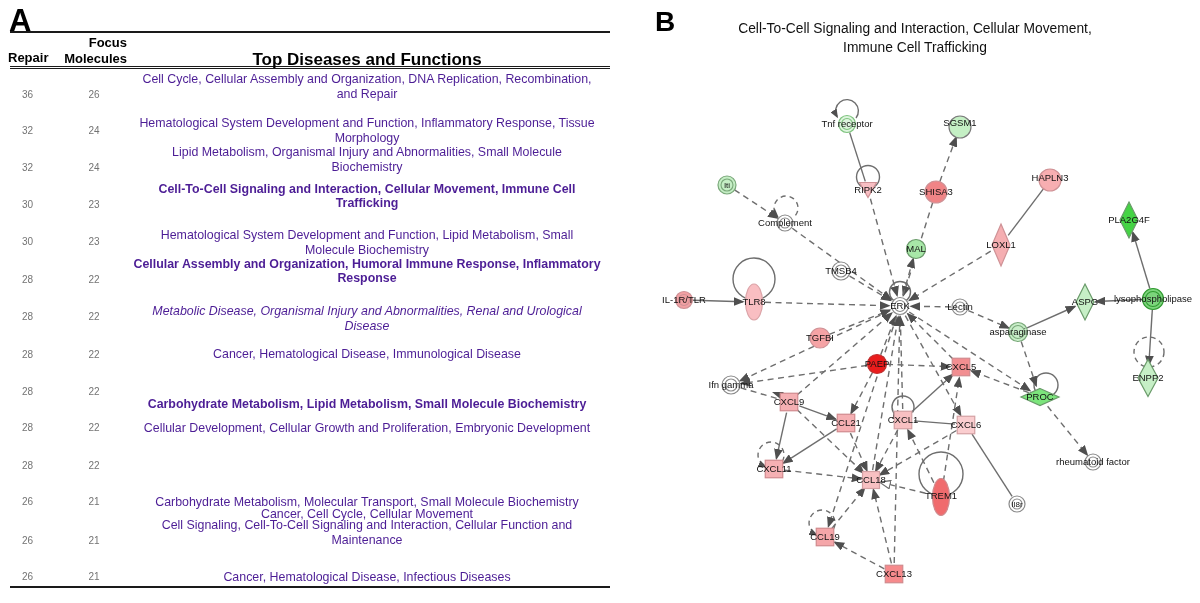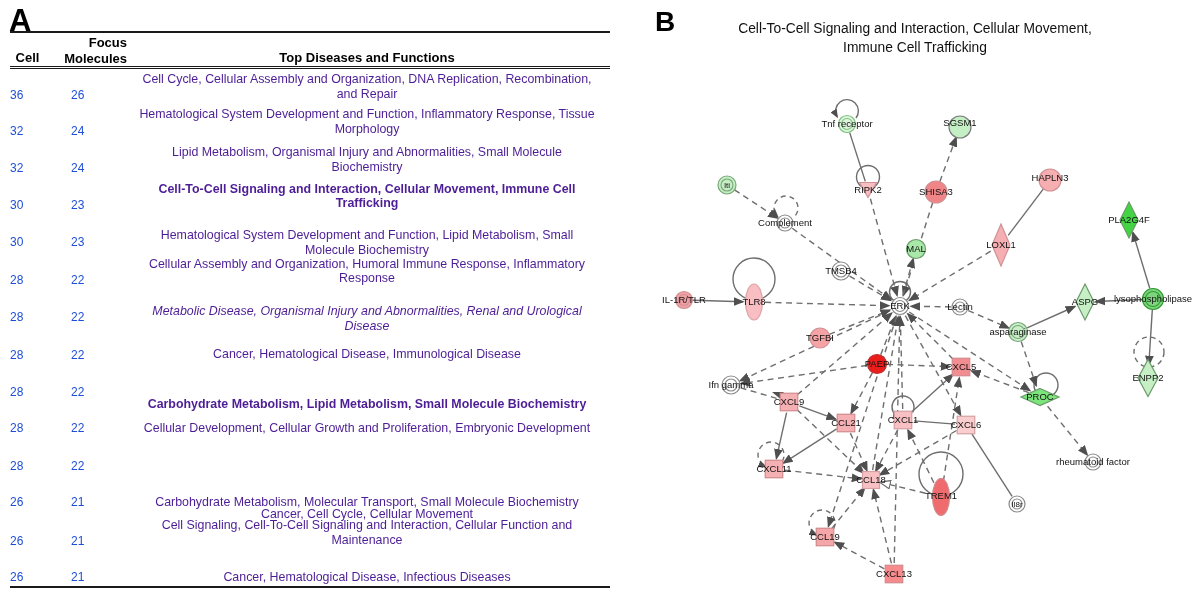--- a/index.html
+++ b/index.html
@@ -1,45 +1,45 @@
 <!DOCTYPE html>
 <html><head><meta charset="utf-8">
 <style>
 html,body{margin:0;padding:0;background:#ffffff;}
 body{width:1200px;height:603px;position:relative;font-family:"Liberation Sans",sans-serif;overflow:hidden;}
-.num{position:absolute;font-size:12px;color:#1d4ed8;line-height:14.8px;}
+.num{position:absolute;font-size:10px;color:#737373;text-align:center;line-height:14.8px;}
 .fn{position:absolute;left:127px;width:480px;font-size:12.4px;color:#4c1d95;text-align:center;line-height:14.8px;}
 .hline{position:absolute;background:#1a1a1a;}
 </style></head>
 <body>
 <div style="position:absolute;left:9px;top:3px;font-size:31px;font-weight:bold;color:#000">A</div>
 <div style="position:absolute;left:655px;top:6px;font-size:28px;font-weight:bold;color:#000">B</div>
 <div class="hline" style="left:10px;top:31px;width:600px;height:1.5px"></div>
 <div class="hline" style="left:10px;top:65.5px;width:600px;height:1px"></div>
 <div class="hline" style="left:10px;top:68px;width:600px;height:1px"></div>
 <div class="hline" style="left:10px;top:585.5px;width:600px;height:2px"></div>
-<div style="position:absolute;left:8px;top:50.4px;width:39px;text-align:center;font-size:13px;font-weight:bold">Cell</div>
+<div style="position:absolute;left:8px;top:50.4px;width:39px;text-align:center;font-size:13px;font-weight:bold">Repair</div>
 <div style="position:absolute;left:61px;top:35.2px;width:66px;text-align:right;font-size:13px;font-weight:bold;line-height:15.5px">Focus<br>Molecules</div>
-<div style="position:absolute;left:127px;top:50.4px;width:480px;text-align:center;font-size:13px;font-weight:bold">Top Diseases and Functions</div>
+<div style="position:absolute;left:127px;top:50.4px;width:480px;text-align:center;font-size:17px;font-weight:bold">Top Diseases and Functions</div>
 <div class="fn" style="top:72.0px;">Cell Cycle, Cellular Assembly and Organization, DNA Replication, Recombination,<br>and Repair</div>
 <div class="num" style="top:88.1px;left:10px;width:35px">36</div>
 <div class="num" style="top:88.1px;left:71px;width:46px">26</div>
-<div class="fn" style="top:107px;">Hematological System Development and Function, Inflammatory Response, Tissue<br>Morphology</div>
+<div class="fn" style="top:116px;">Hematological System Development and Function, Inflammatory Response, Tissue<br>Morphology</div>
 <div class="num" style="top:123.5px;left:10px;width:35px">32</div>
 <div class="num" style="top:123.5px;left:71px;width:46px">24</div>
 <div class="fn" style="top:144.8px;">Lipid Metabolism, Organismal Injury and Abnormalities, Small Molecule<br>Biochemistry</div>
 <div class="num" style="top:160.9px;left:10px;width:35px">32</div>
 <div class="num" style="top:160.9px;left:71px;width:46px">24</div>
 <div class="fn" style="top:181.7px;font-weight:bold;">Cell-To-Cell Signaling and Interaction, Cellular Movement, Immune Cell<br>Trafficking</div>
 <div class="num" style="top:197.8px;left:10px;width:35px">30</div>
 <div class="num" style="top:197.8px;left:71px;width:46px">23</div>
 <div class="fn" style="top:228px;">Hematological System Development and Function, Lipid Metabolism, Small<br>Molecule Biochemistry</div>
 <div class="num" style="top:235.4px;left:10px;width:35px">30</div>
 <div class="num" style="top:235.4px;left:71px;width:46px">23</div>
-<div class="fn" style="top:256.6px;">Cellular Assembly and Organization, Humoral Immune Response, Inflammatory<br>Response</div>
+<div class="fn" style="top:256.6px;font-weight:bold;">Cellular Assembly and Organization, Humoral Immune Response, Inflammatory<br>Response</div>
 <div class="num" style="top:272.7px;left:10px;width:35px">28</div>
 <div class="num" style="top:272.7px;left:71px;width:46px">22</div>
 <div class="fn" style="top:304px;font-style:italic;">Metabolic Disease, Organismal Injury and Abnormalities, Renal and Urological<br>Disease</div>
 <div class="num" style="top:310.4px;left:10px;width:35px">28</div>
 <div class="num" style="top:310.4px;left:71px;width:46px">22</div>
 <div class="fn" style="top:347.3px;">Cancer, Hematological Disease, Immunological Disease</div>
 <div class="num" style="top:347.6px;left:10px;width:35px">28</div>
 <div class="num" style="top:347.6px;left:71px;width:46px">22</div>
 <div class="fn" style="top:397px;font-weight:bold;">Carbohydrate Metabolism, Lipid Metabolism, Small Molecule Biochemistry</div>
 <div class="num" style="top:384.5px;left:10px;width:35px">28</div>

